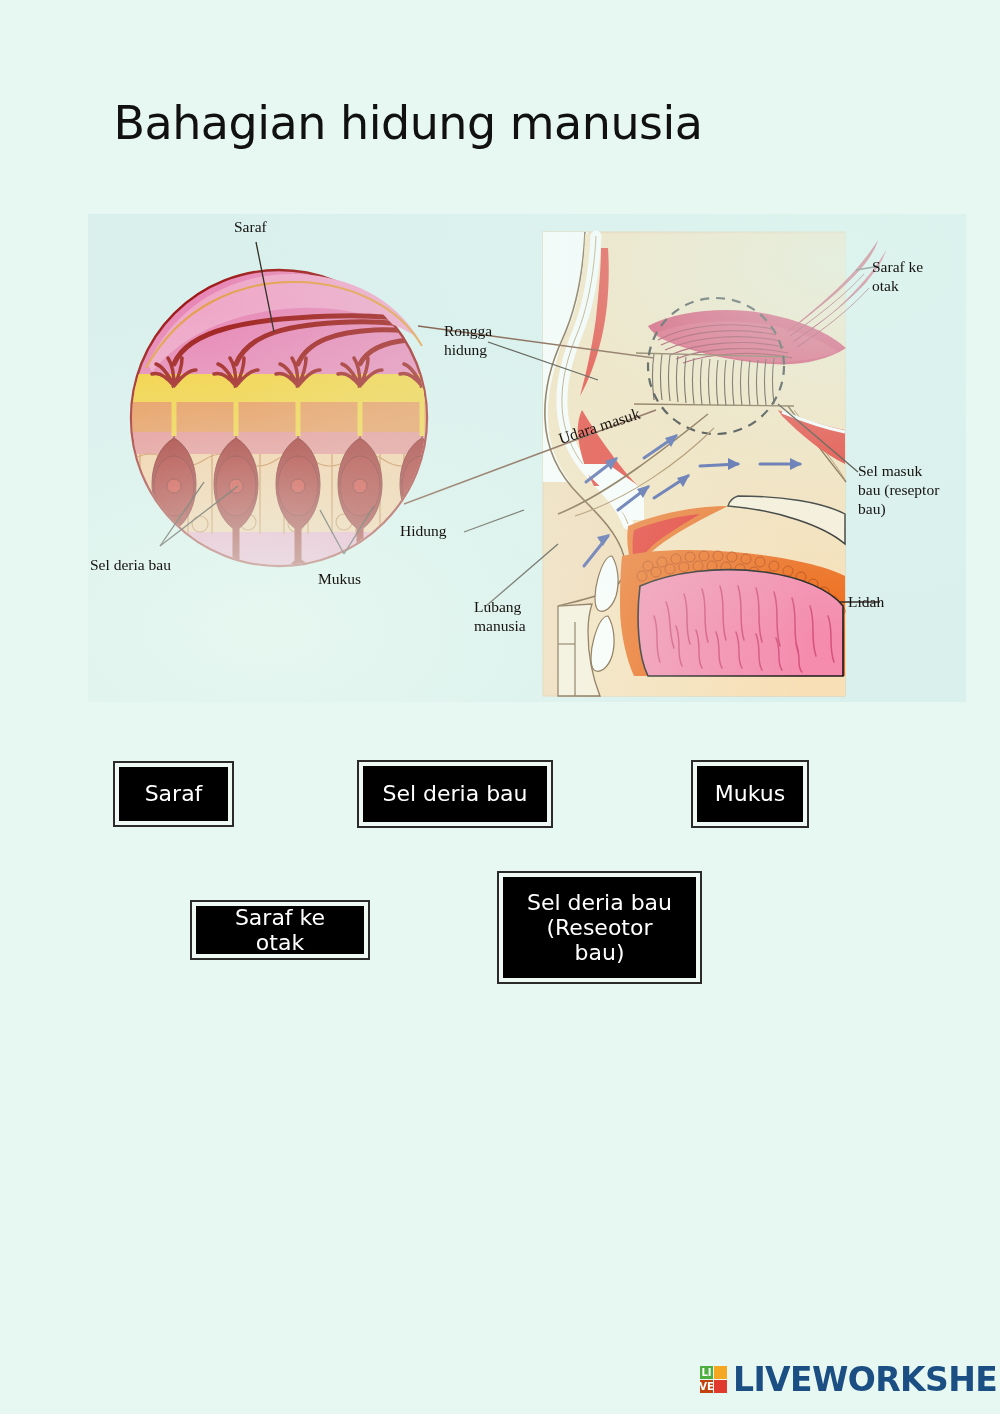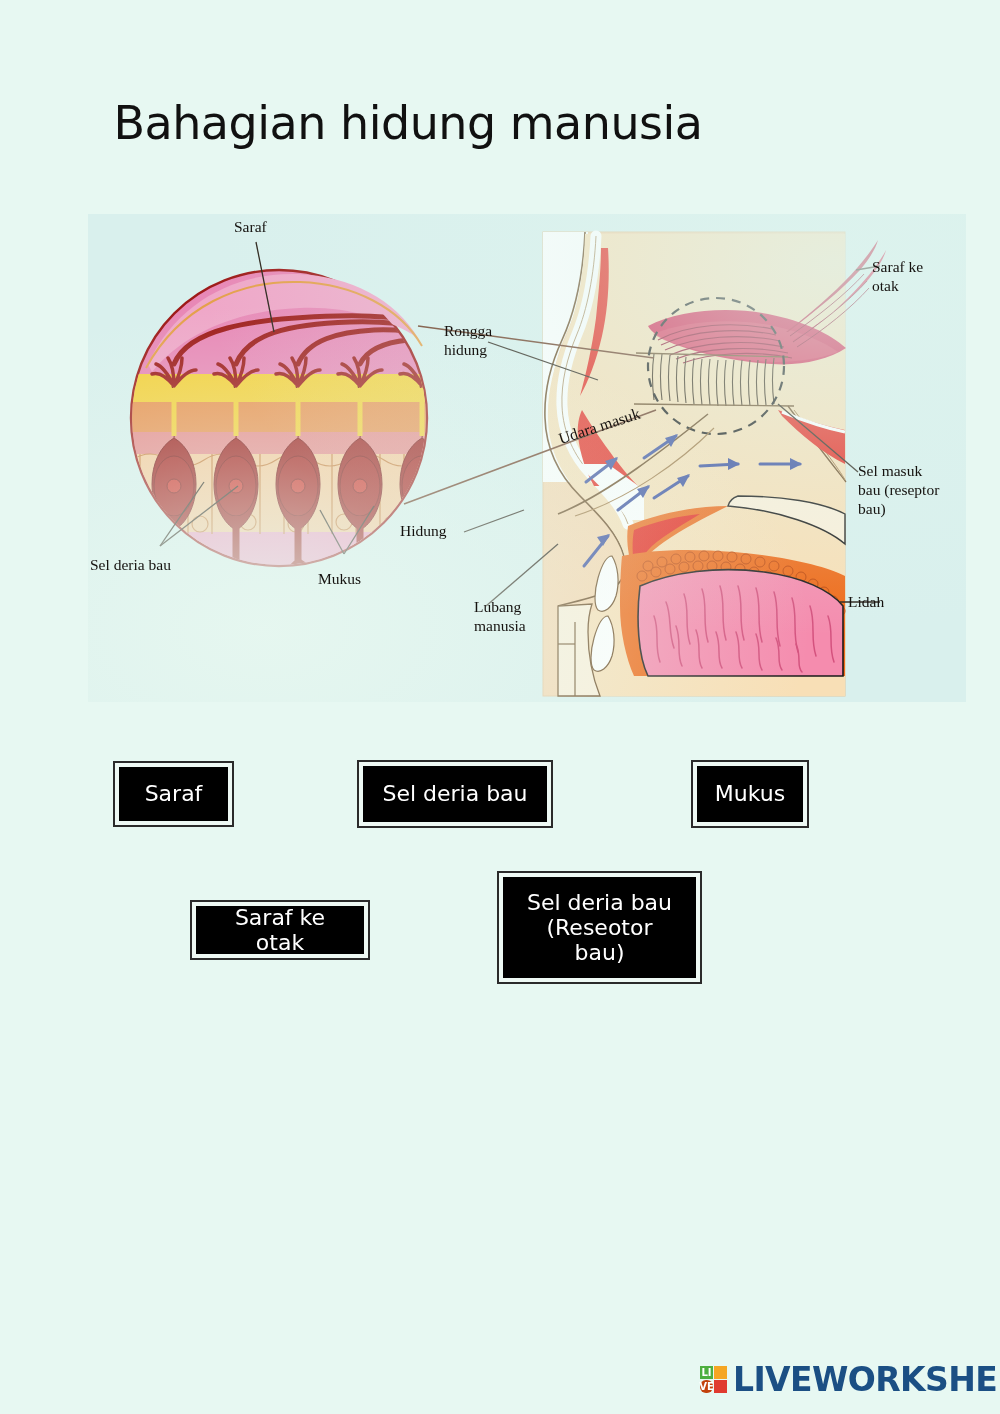--- a/index.html
+++ b/index.html
@@ -512,17 +512,17 @@
 <div class="wordbox" style="left:497px; top:871px; width:205px; height:113px;">
   <div class="wordbox-inner">Sel deria bau
 (Reseotor
 bau)</div>
 </div>
 
 <div id="footer-logo">
   <div id="logo-mark">
     <div class="logo-cell" style="background:#4caf3f;">LI</div>
     <div class="logo-cell" style="background:#f5a623;"></div>
-    <div class="logo-cell" style="background:#c2410c;border-radius:6px;">VE</div>
+    <div class="logo-cell" style="background:#c2410c;">VE</div>
     <div class="logo-cell" style="background:#e03a2f;"></div>
   </div>
   <div id="logo-wordmark">LIVEWORKSHEETS</div>
 </div>
 
 </body></html>

